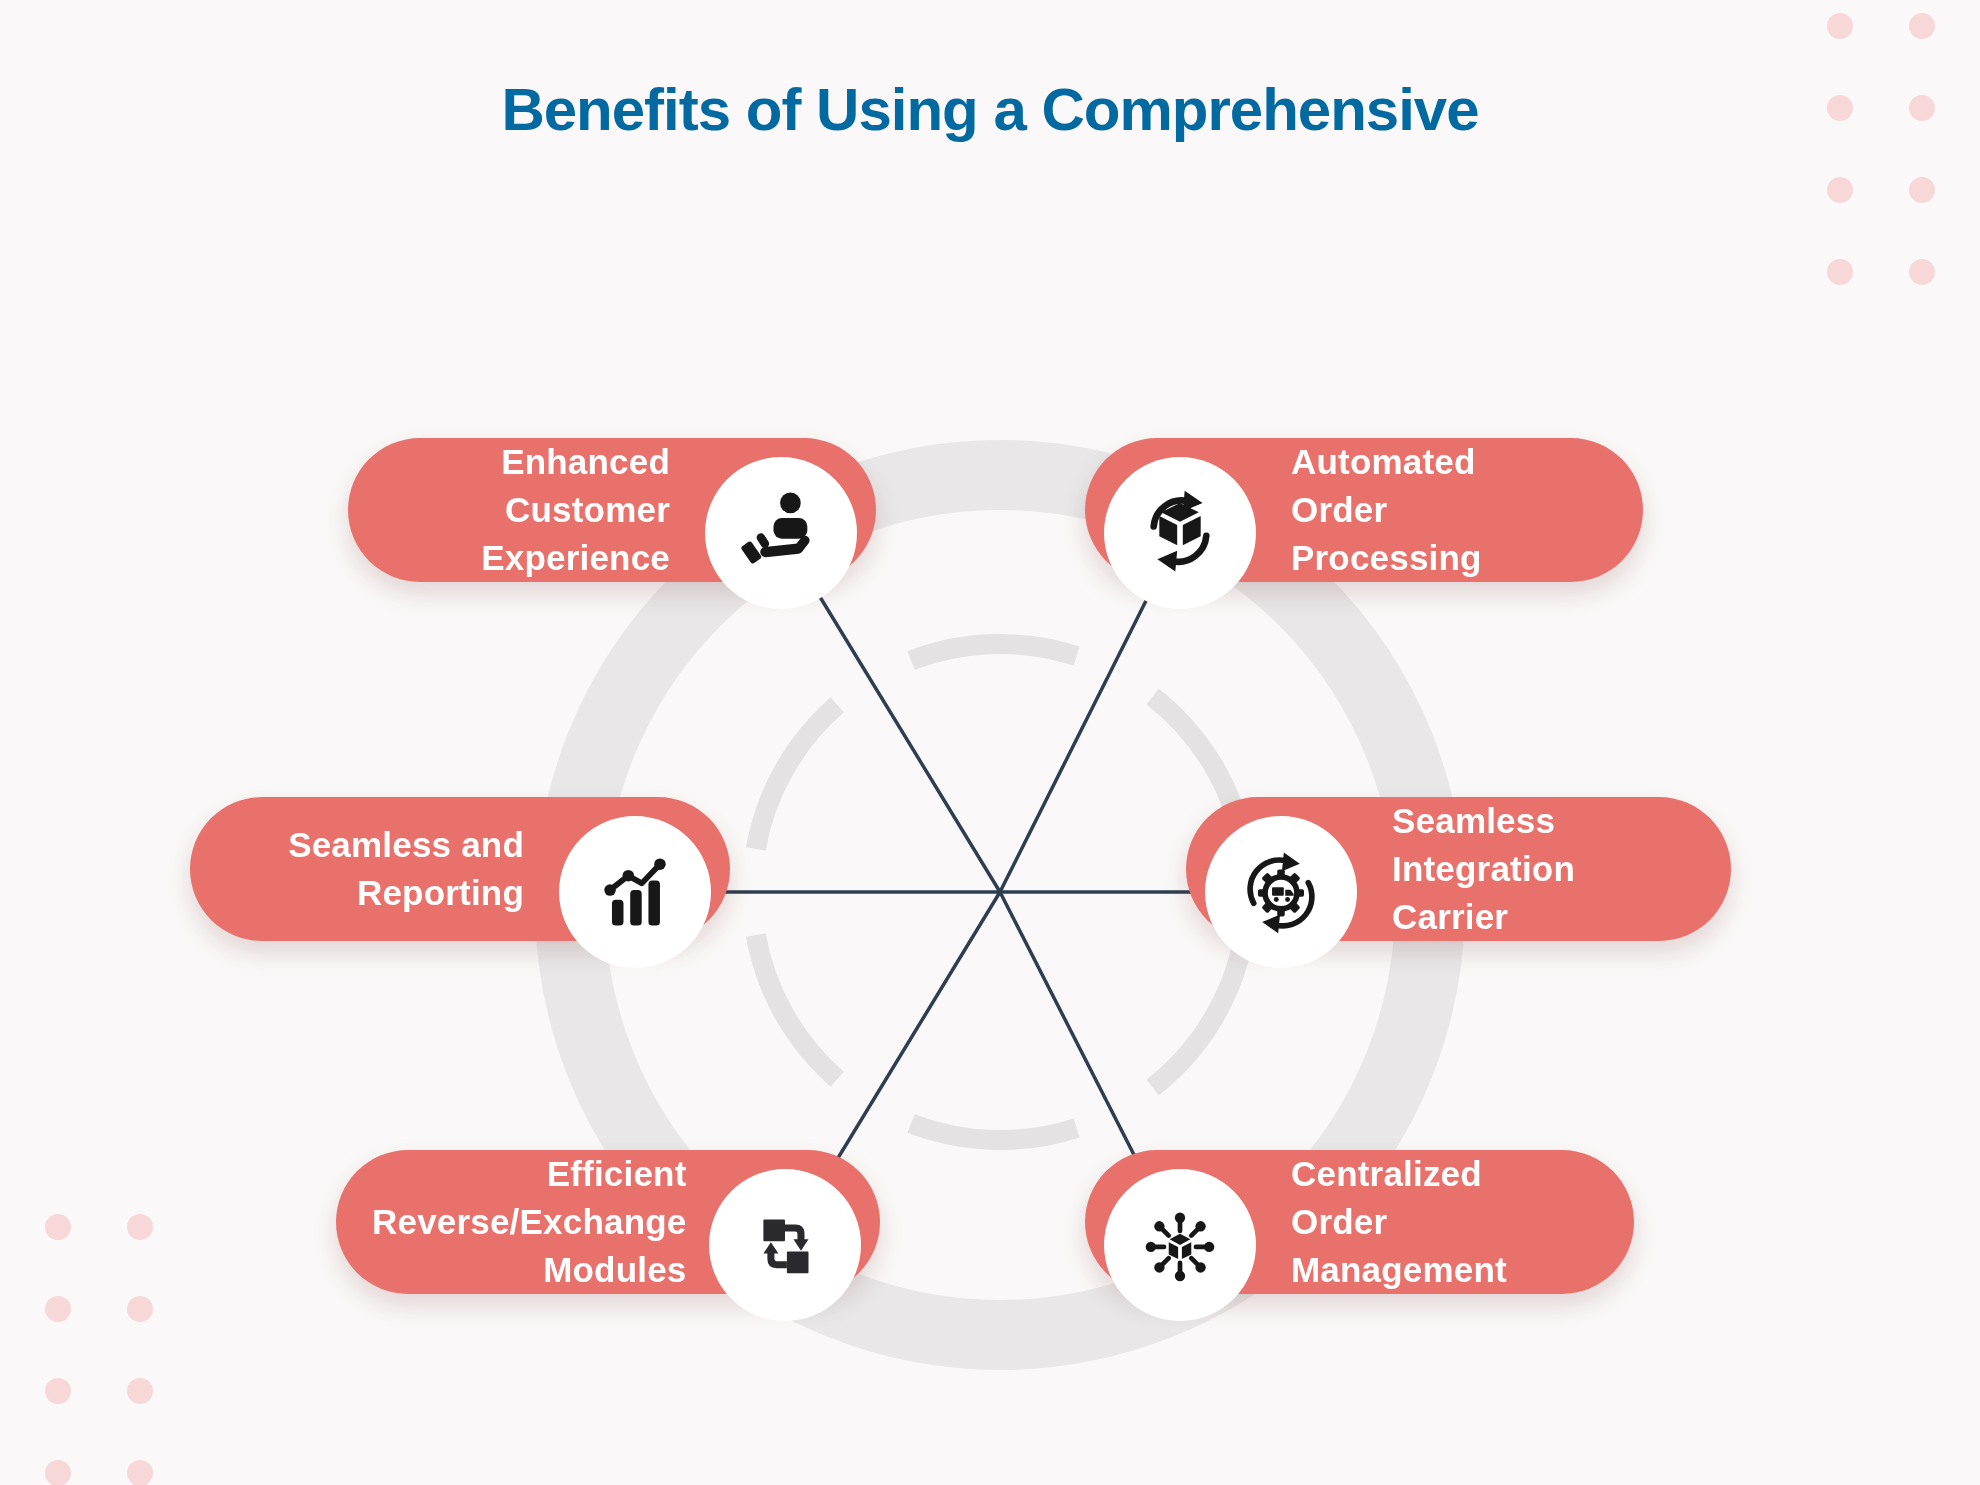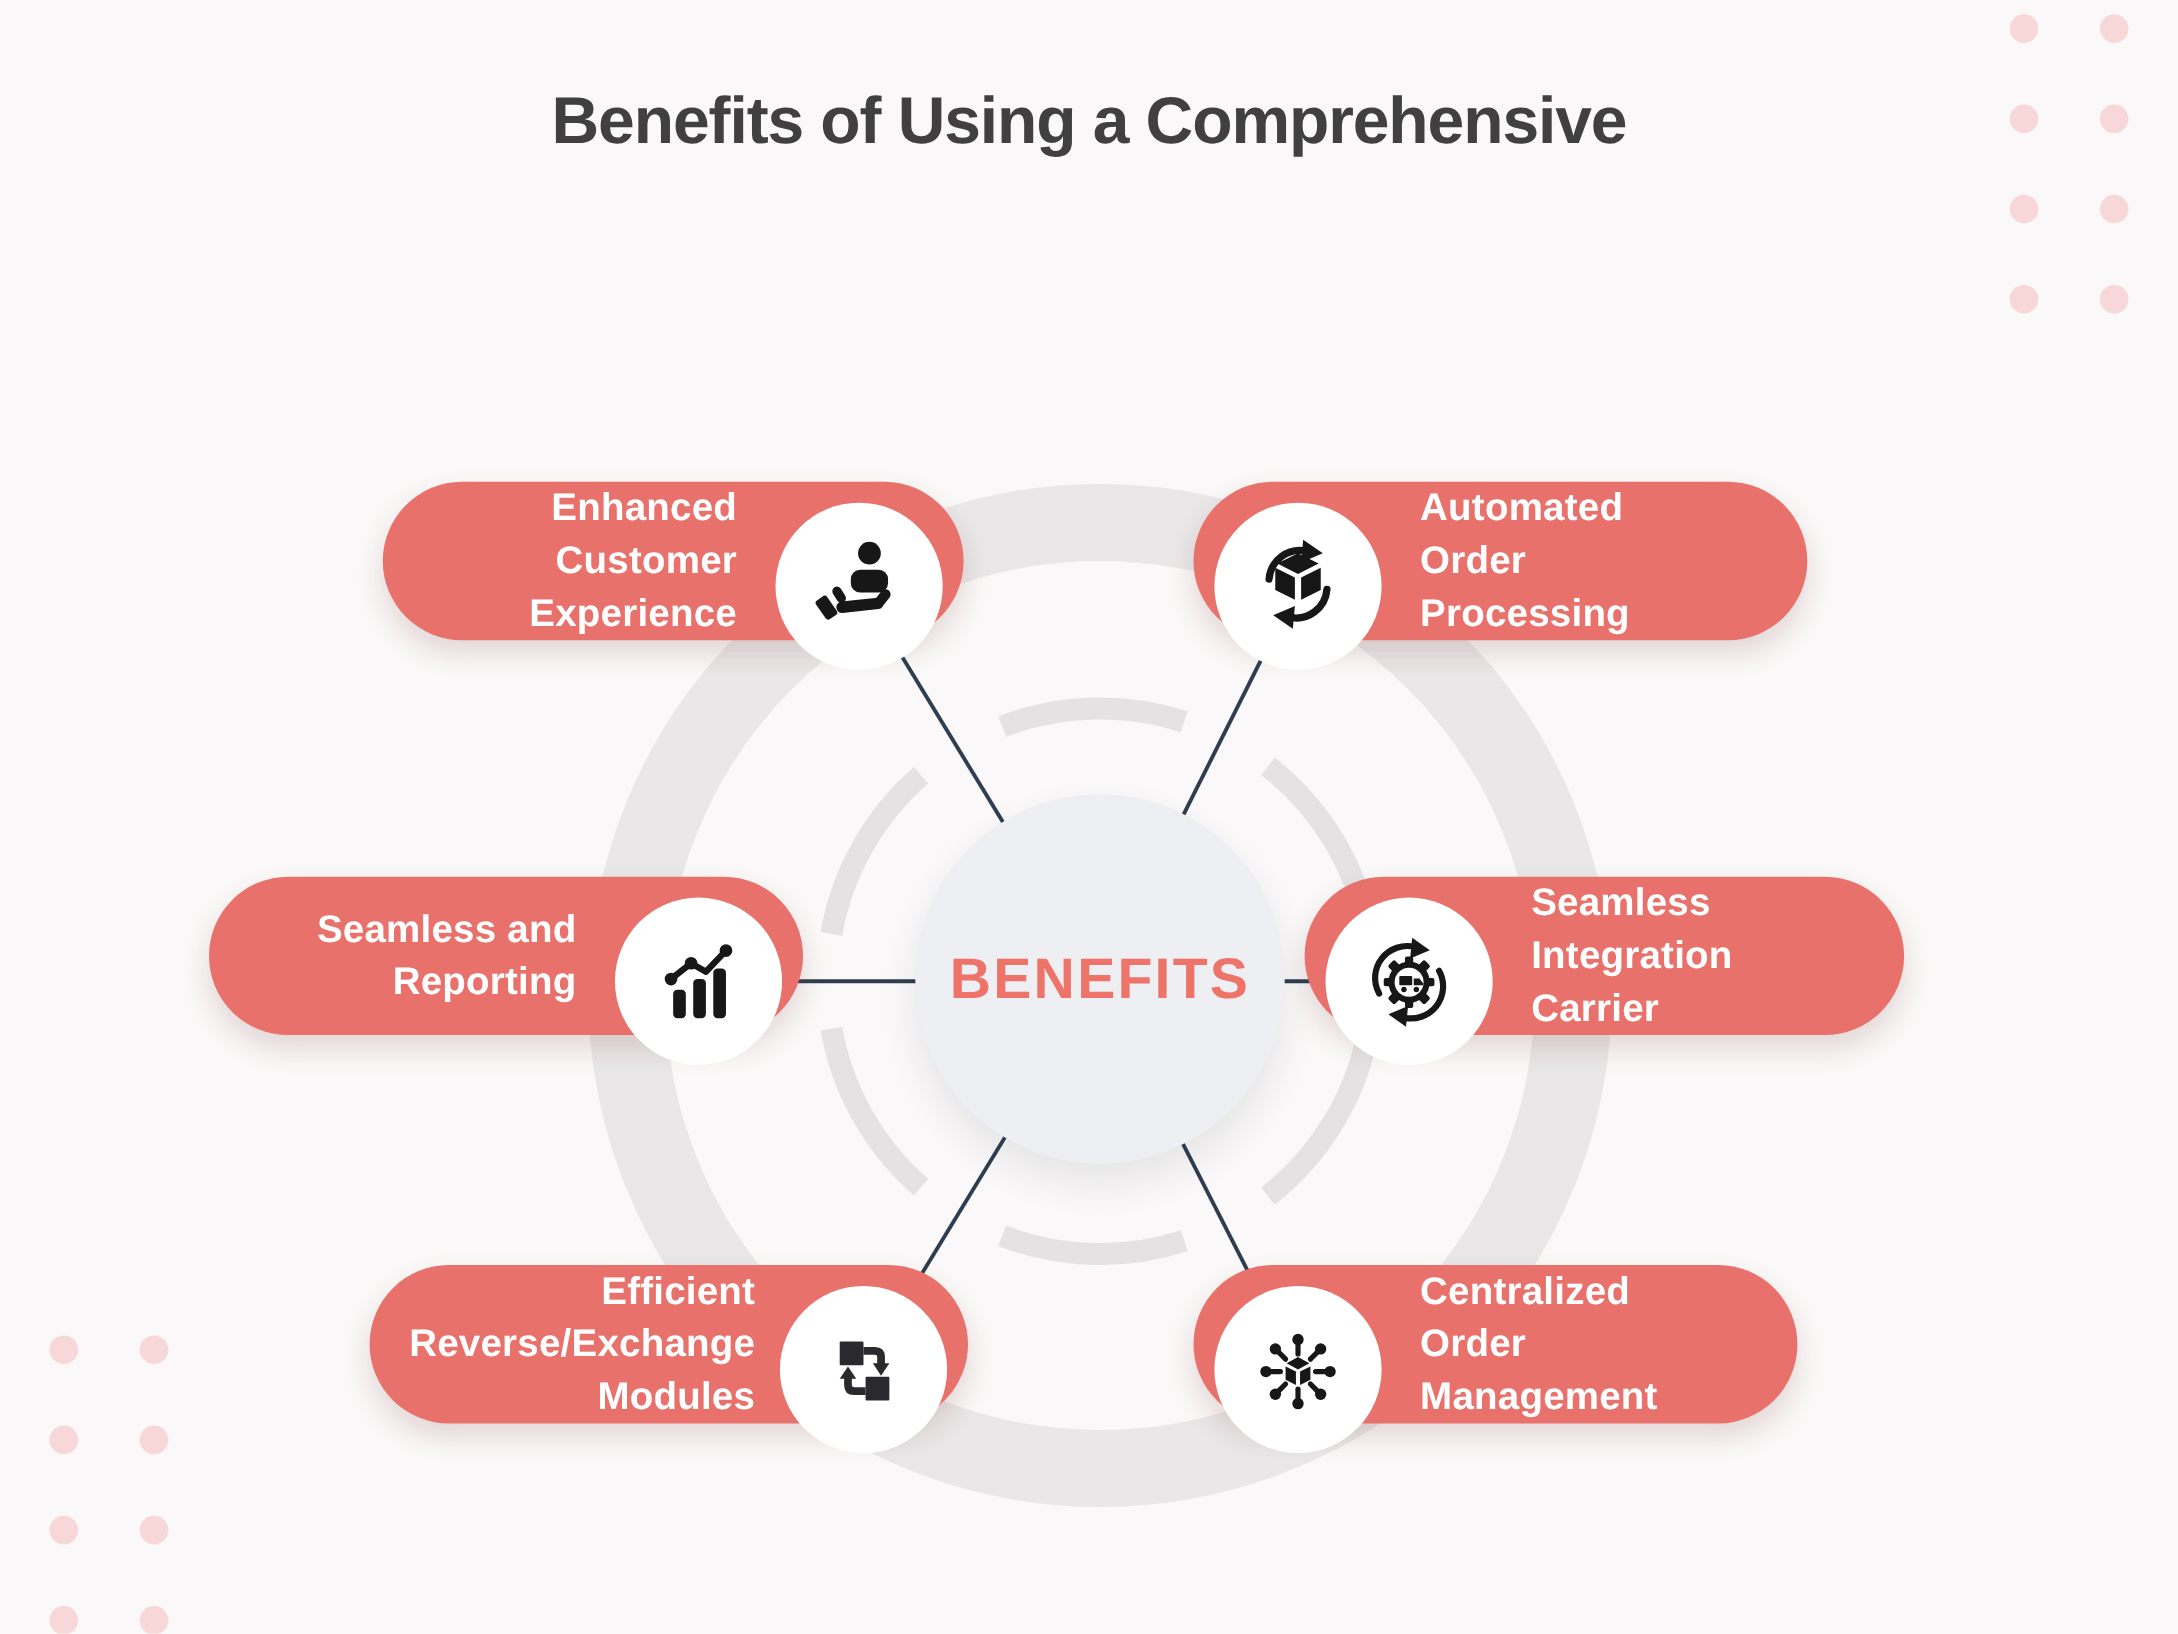--- a/index.html
+++ b/index.html
@@ -8,21 +8,21 @@
     background:#faf8f8;
     font-family:"Liberation Sans","DejaVu Sans",sans-serif;
     position:relative; overflow:hidden;
   }
   .stage { position:absolute; left:0; top:0; width:1980px; height:1485px; }
   svg.bg { position:absolute; left:0; top:0; }
 
   .title {
     position:absolute; left:0; top:66px; width:100%;
     text-align:center; font-weight:bold; font-size:60px;
-    line-height:88px; color:#404040; letter-spacing:-1px;
+    line-height:88px; color:#0369a1; letter-spacing:-1px;
   }
   .title span { display:block; }
 
   .center-circle {
     position:absolute; left:832px; top:722px; width:336px; height:336px;
     border-radius:50%; background:#edeff3;
     box-shadow:0 18px 36px rgba(31,41,55,.09);
     display:flex; align-items:center; justify-content:center;
   }
   .center-label {
@@ -103,23 +103,20 @@
         <circle cx="140" cy="1391" r="13"></circle>
       <circle cx="58" cy="1473" r="13"></circle>
         <circle cx="140" cy="1473" r="13"></circle>
     </g>
   </svg>
 
   <div class="title">
     <span>Benefits of Using a Comprehensive</span>
   </div>
 
-  <div class="center-circle">
-    <div class="center-label">BENEFITS</div>
-  </div>
 
   <div class="pill side-left pill-tl">
     <div class="label">
       <span>Enhanced</span>
       <span>Customer</span>
       <span>Experience</span>
     </div>
     <div class="icon-circle">
       <svg width="94" height="94" viewBox="0 0 100 100" fill="#171717">
         <circle cx="60" cy="18" r="11"></circle>

